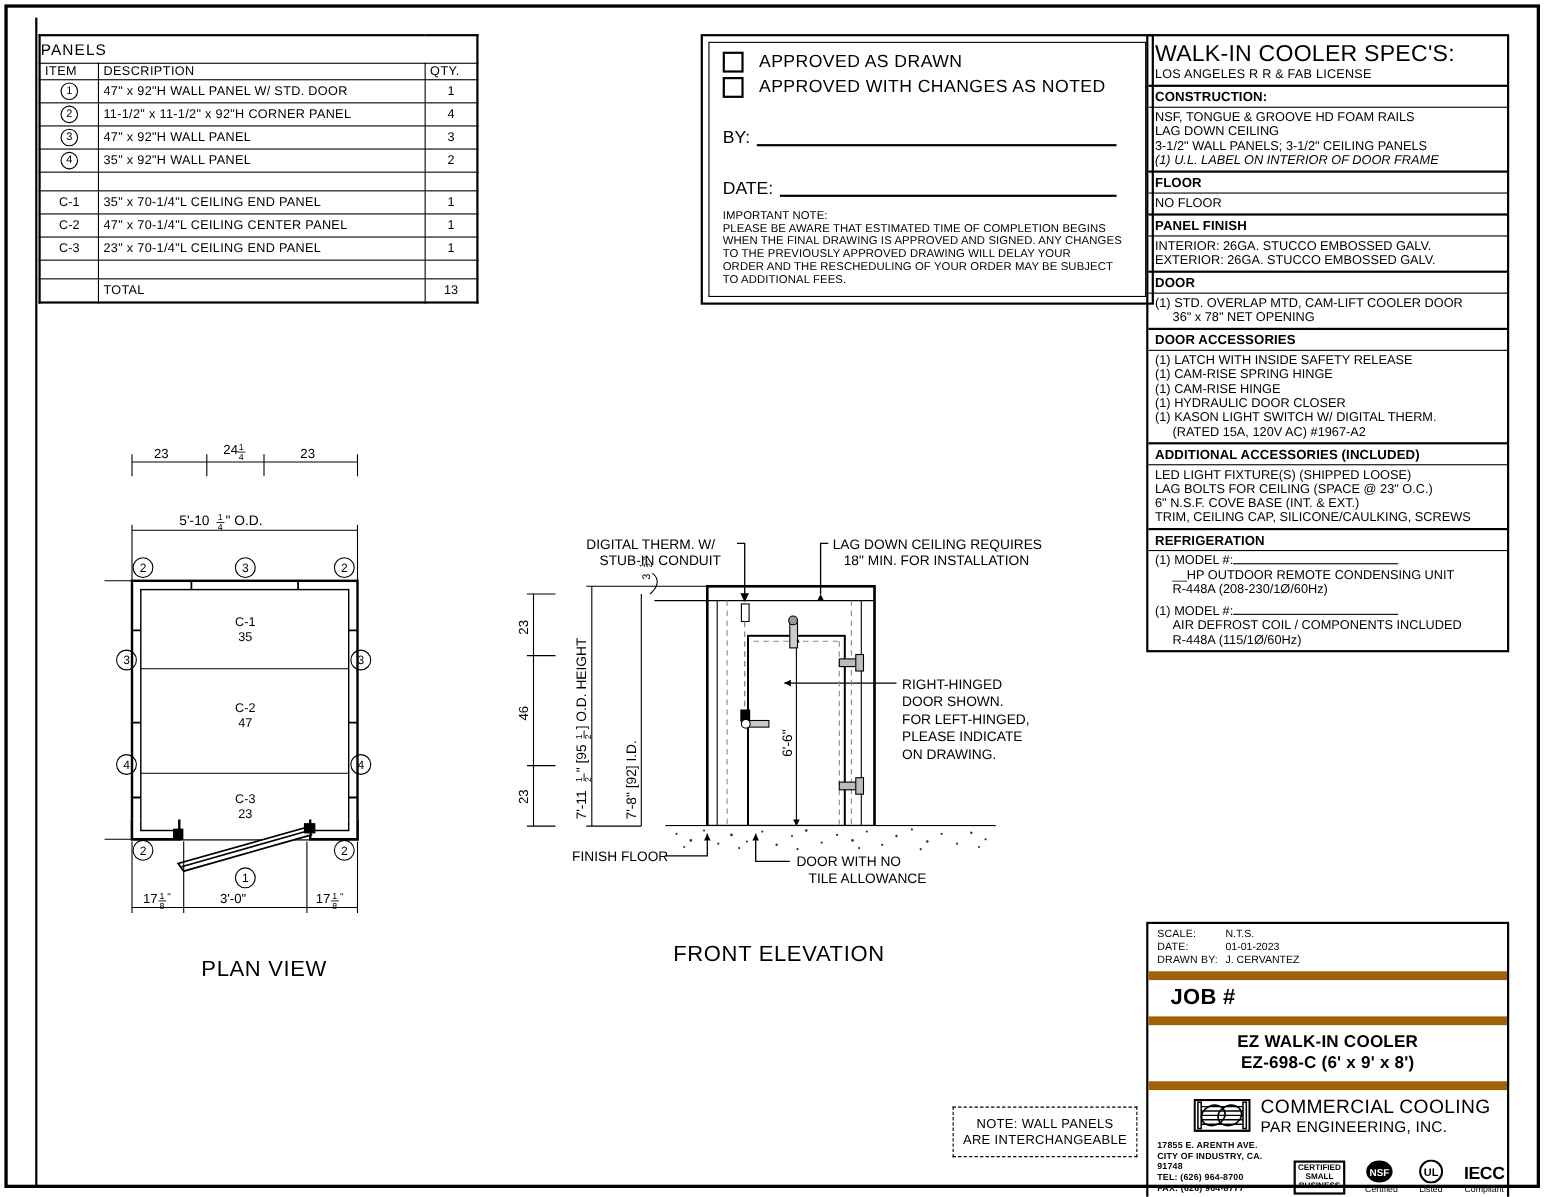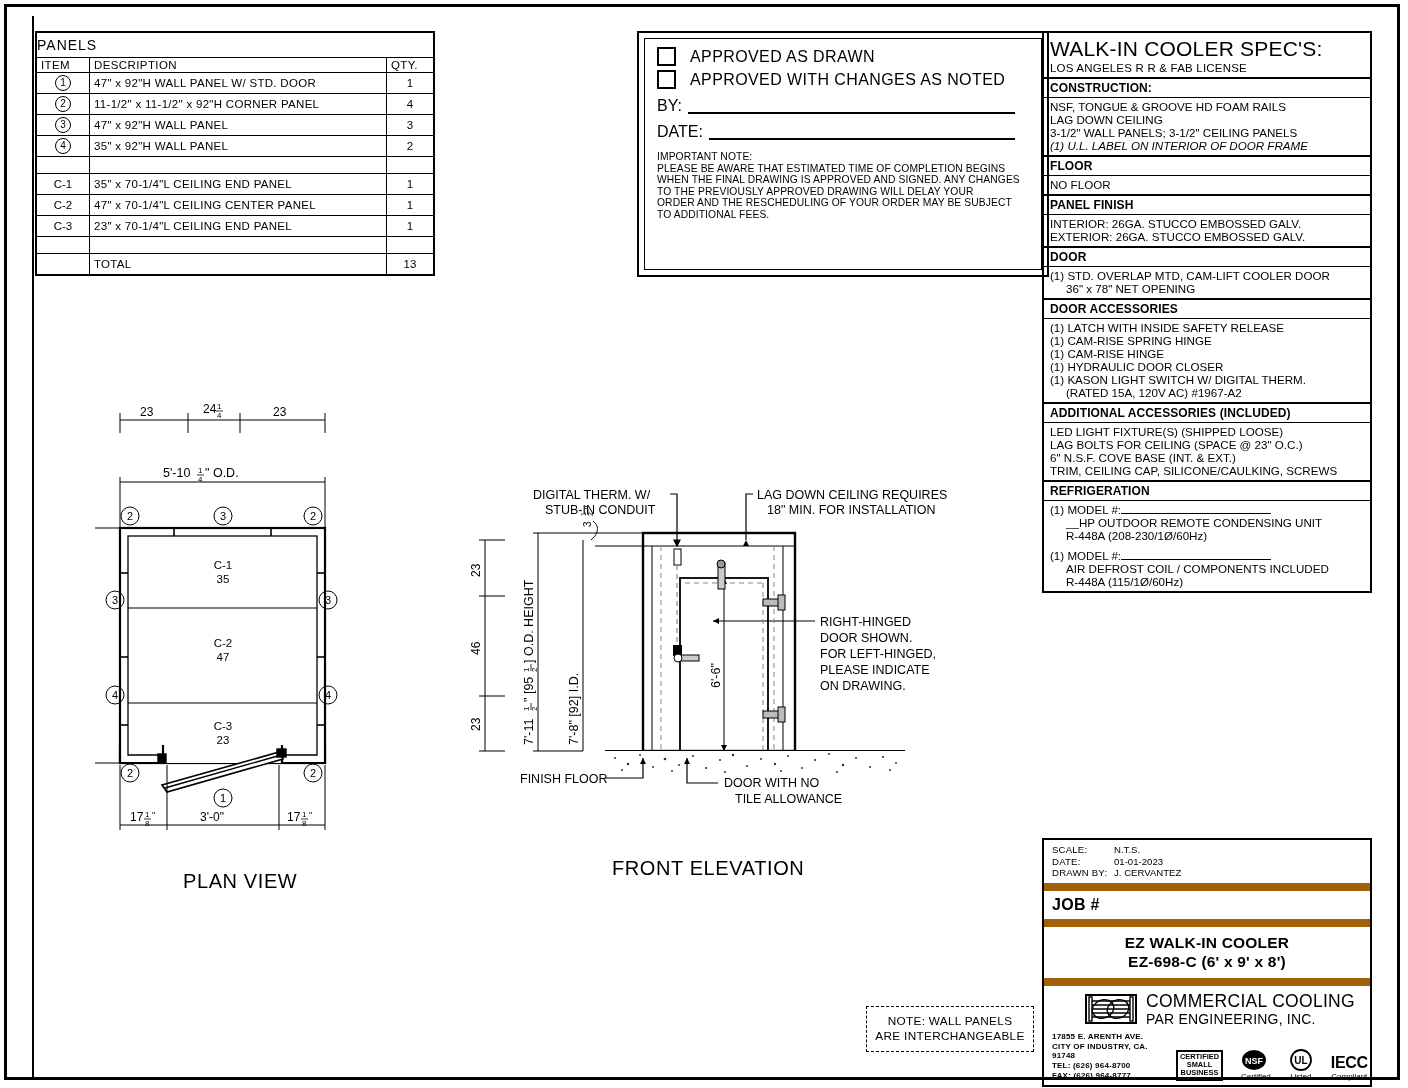--- a/index.html
+++ b/index.html
@@ -22,42 +22,42 @@
   .circ{display:inline-block;width:14px;height:14px;line-height:13px;border:1px solid #000;border-radius:50%;text-align:center;font-size:10px;}
   .desc{letter-spacing:.3px;}
   .blankrow td{height:14px;}
 
   
   .approval{position:absolute;left:637px;top:31px;width:412px;height:246px;border:2px solid #000;box-sizing:border-box;}
   .approval .ib{position:absolute;left:5px;top:5px;right:5px;bottom:5px;border:1px solid #000;padding:8px 12px;box-sizing:border-box;}
   .chk{display:flex;align-items:center;margin-bottom:4px;}
   .chkbox{width:19px;height:19px;border:2px solid #000;margin-right:14px;box-sizing:border-box;}
   .chk span{font-size:16px;letter-spacing:.4px;}
-  .sigline{display:flex;align-items:center;margin-top:8px;}
+  .sigline{display:flex;align-items:flex-start;margin-top:28px;}
   .sigline b{font-weight:normal;font-size:16px;margin-right:6px;}
   .sigline i{flex:1;border-bottom:2px solid #000;height:14px;display:block;margin-right:14px;}
   .impnote{margin-top:10px;font-size:10.3px;line-height:11.6px;letter-spacing:.1px;}
 
   
   .specs{position:absolute;left:1042px;top:31px;width:330px;border:2px solid #000;box-sizing:border-box;}
   .specs .hdr{padding:4px 6px 3px 6px;}
   .specs .hdr h1{margin:0;font-size:21px;font-weight:normal;letter-spacing:.2px;}
   .specs .hdr h2{margin:1px 0 0 0;font-size:11.5px;font-weight:normal;letter-spacing:.2px;}
   .sec{border-top:2px solid #000;font-size:12px;font-weight:bold;padding:2px 6px;letter-spacing:.1px;}
   .body{border-top:1px solid #000;font-size:11.6px;padding:2px 6px 3px 6px;line-height:13px;}
   .body .it{font-style:italic;}
   .ul{display:inline-block;border-bottom:1px solid #000;width:150px;}
   .gap{height:7px;}
 
   
   .titleblk{position:absolute;left:1042px;top:838px;width:330px;border:2px solid #000;box-sizing:border-box;}
   .tb-row{border-bottom:8px solid #a16207;}
   .tb-meta{font-size:9.6px;padding:4px 8px;line-height:11.6px;}
   .tb-meta .k{display:inline-block;width:62px;letter-spacing:.2px;}
-  .tb-job{font-size:16px;font-weight:bold;padding:5px 8px;letter-spacing:.3px;}
+  .tb-job{font-size:20px;font-weight:bold;padding:5px 20px;letter-spacing:.3px;}
   .tb-model{text-align:center;padding:6px 4px 7px 4px;}
   .tb-model div{font-size:15.5px;font-weight:bold;letter-spacing:.2px;line-height:19px;}
   .tb-logo{padding:6px 8px 4px 8px;}
   .logorow{display:flex;align-items:center;padding-left:33px;}
   .logomark{width:52px;height:30px;margin-right:9px;flex:none;}
   .logotxt div:first-child{font-size:17.5px;letter-spacing:.3px;line-height:19px;}
   .logotxt div:last-child{font-size:14px;letter-spacing:.2px;line-height:16px;}
   .addrrow{display:flex;align-items:flex-end;margin-top:5px;}
   .addr{font-size:8px;line-height:9.8px;font-weight:bold;letter-spacing:.2px;flex:none;width:118px;}
   .badges{display:flex;align-items:flex-end;gap:18px;margin-left:6px;}

